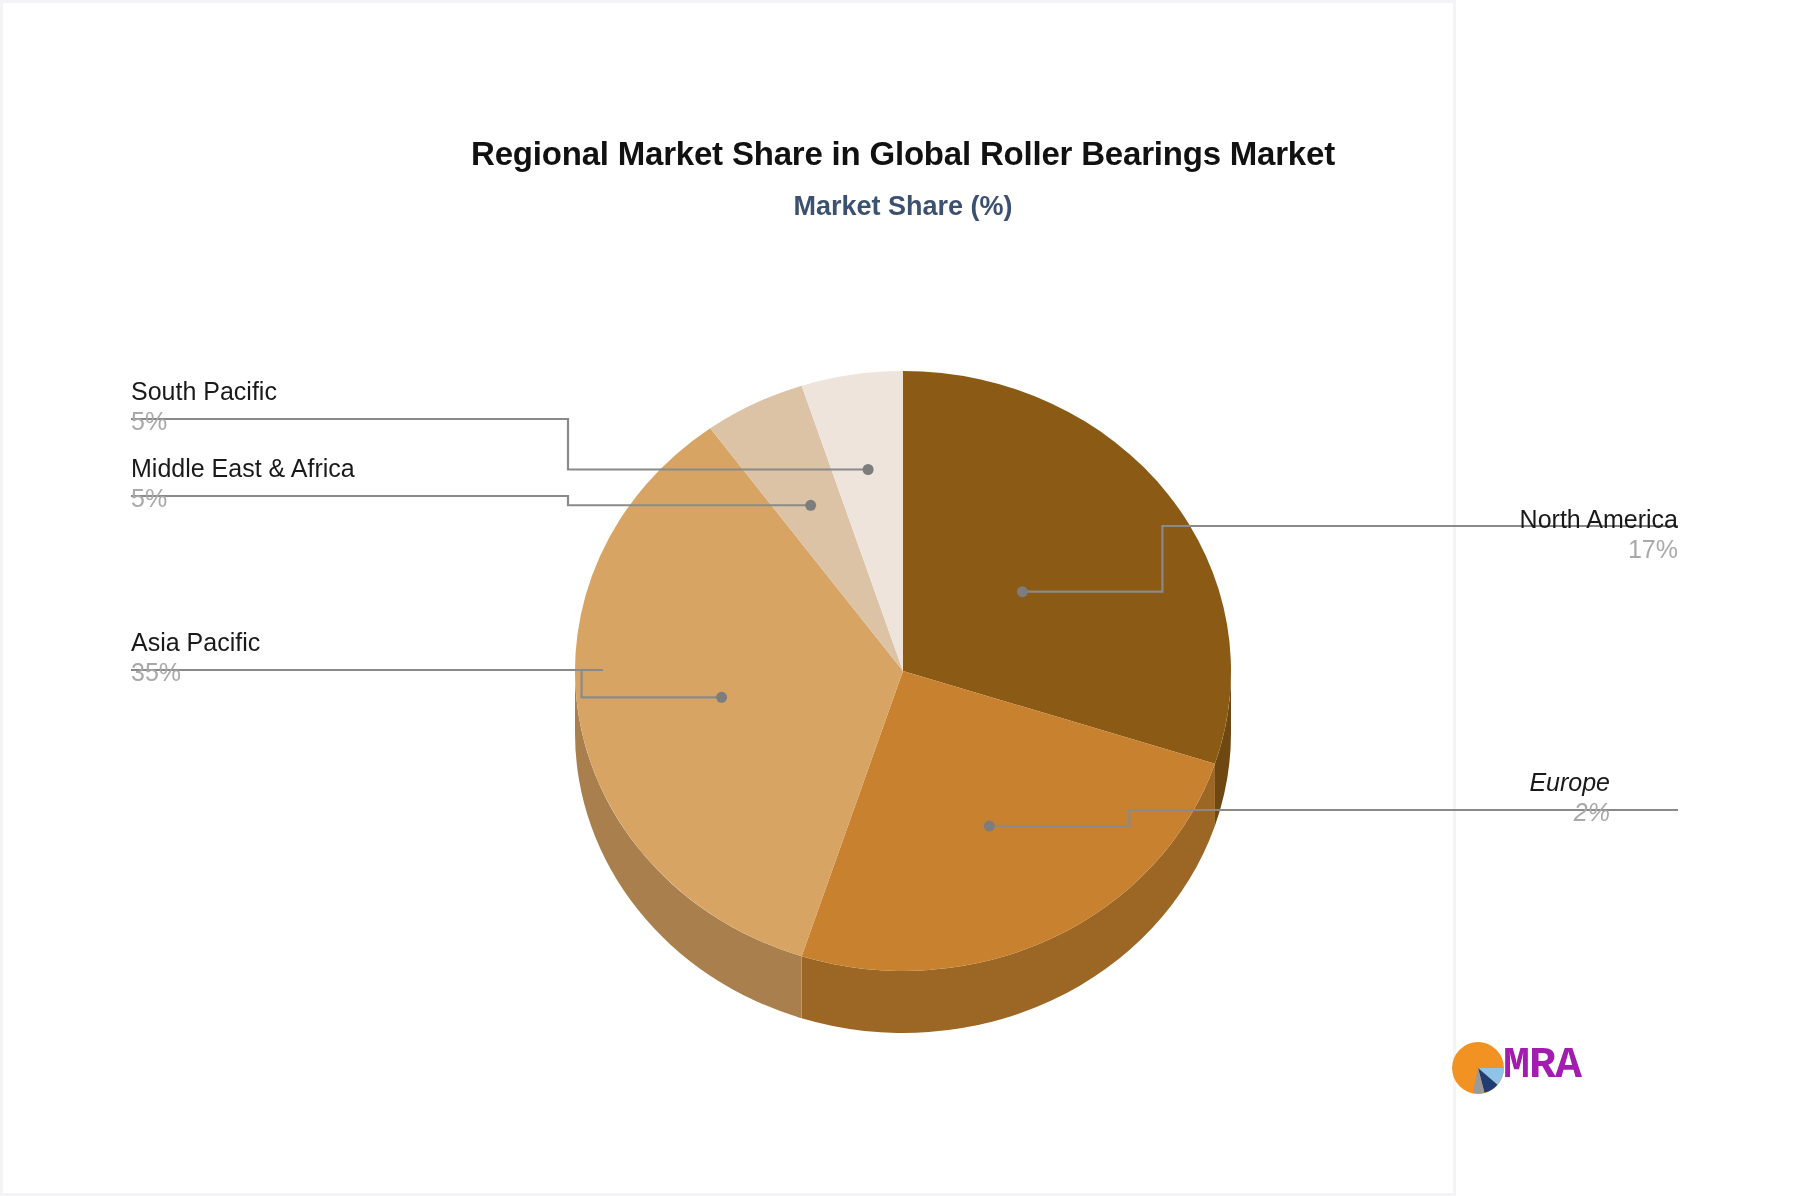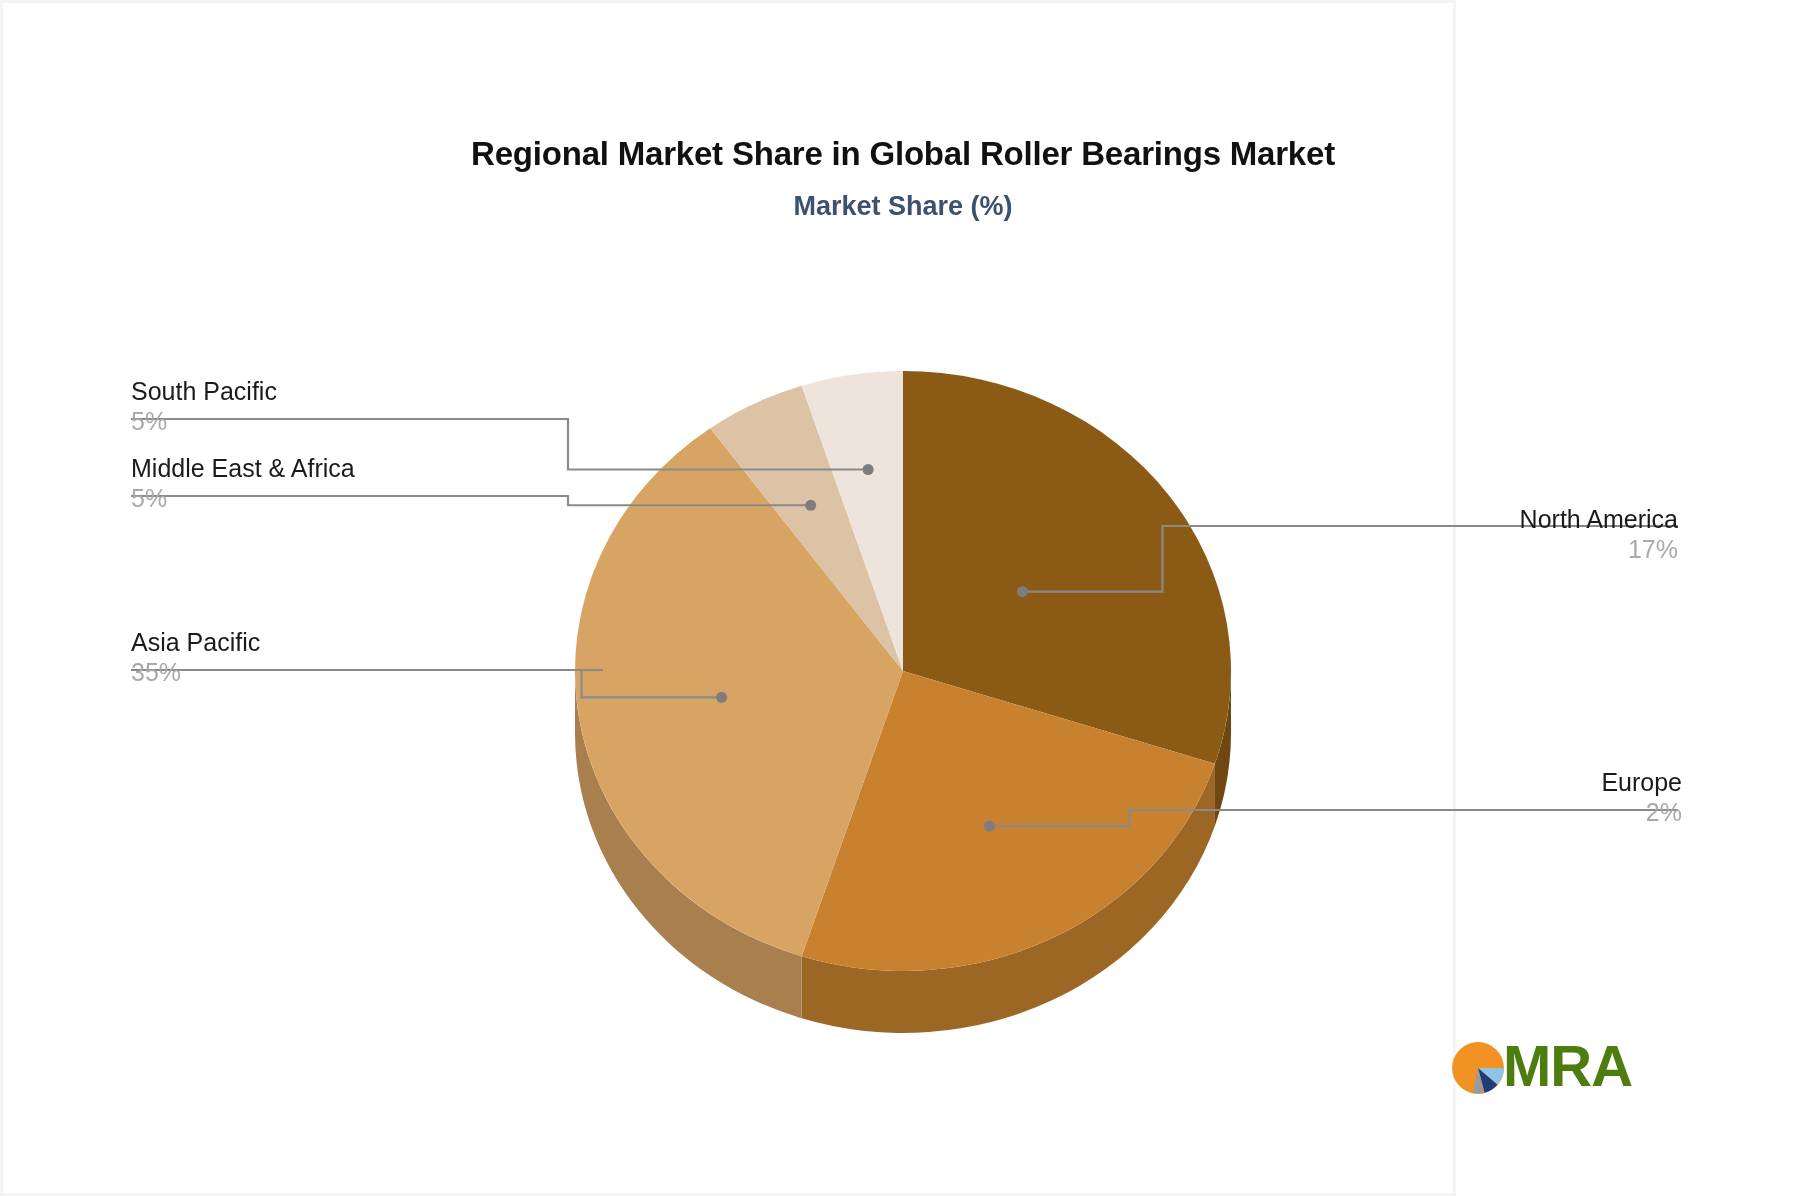--- a/index.html
+++ b/index.html
@@ -28,33 +28,33 @@
     font-size:25px;color:#1a1a1a;white-space:nowrap;line-height:30px;
   }
   .callout .val{
     font-size:25px;color:#a9a9a9;white-space:nowrap;line-height:30px;
   }
   .callout.right{text-align:right;}
   .callout.left{text-align:left;}
 
   
   #co-north-america{left:1180px;top:480px;width:495px;margin-top:21px;}
-  #co-europe{left:1184px;top:764px;width:495px;}
+  #co-europe{left:1112px;top:764px;width:495px;font-style:italic;}
   #co-asia-pacific{left:128px;top:624px;width:420px;}
   #co-middle-east-africa{left:128px;top:450px;width:420px;}
   #co-south-america{left:128px;top:373px;width:420px;}
 
   #logo{
     position:absolute;left:1448px;top:1030px;width:196px;height:70px;
   }
   #logo-mark{position:absolute;left:0;top:8px;width:54px;height:54px;}
   #logo-text{
     position:absolute;left:52px;top:-2px;
-    font-family:Liberation Sans, sans-serif;
-    font-size:58px;font-weight:bold;color:#4d7c0f;letter-spacing:-1px;
+    font-family:Liberation Mono, monospace;
+    font-size:45px;font-weight:bold;color:#a21caf;letter-spacing:-1px;
     line-height:70px;
   }
 </style>
 </head>
 <body>
 
 <div id="frame">
 
   <div id="chart-title">Regional Market Share in Global Roller Bearings Market</div>
   <div id="chart-subtitle">Market Share (%)</div>

